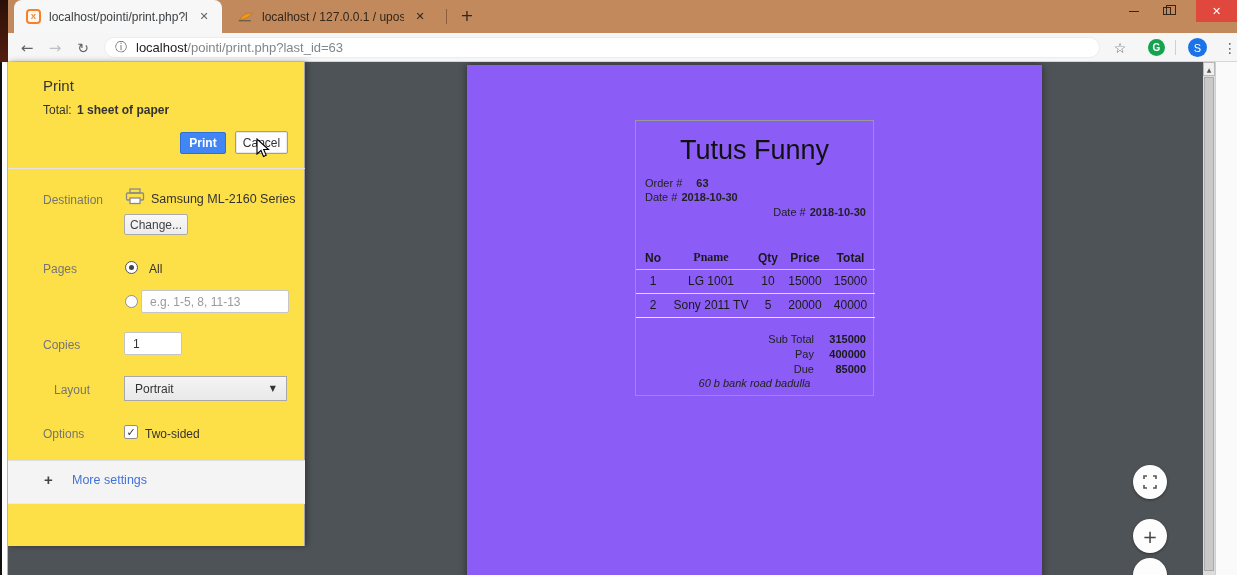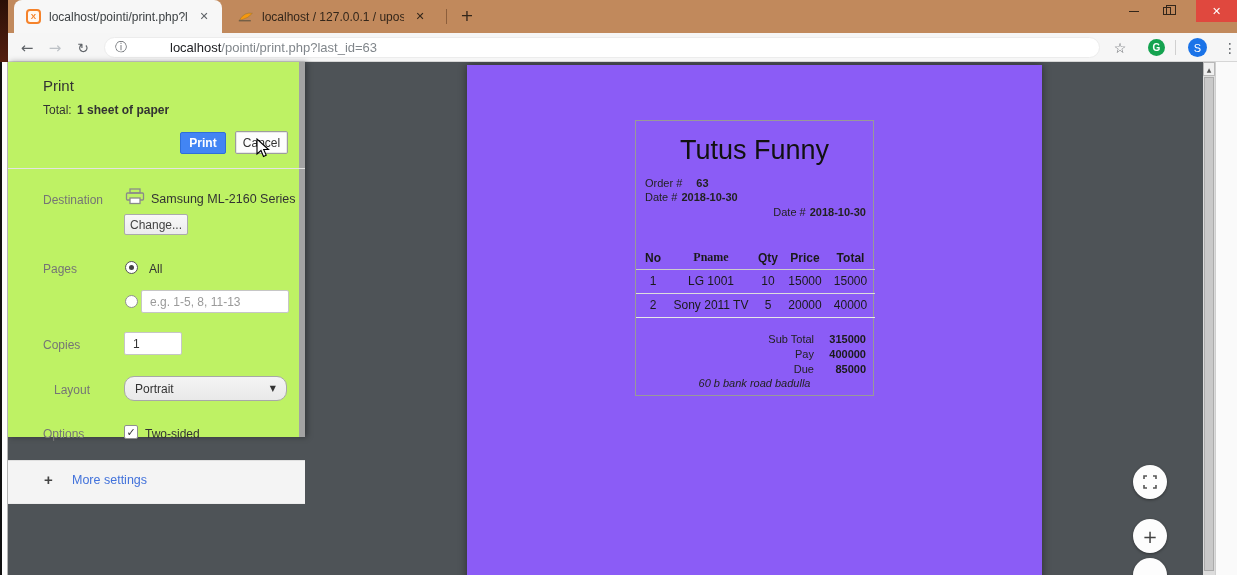--- a/index.html
+++ b/index.html
@@ -31,30 +31,30 @@
   .restore-ic::before { content:''; position:absolute; top:-3px; left:2px; width:8px; height:8px; border:1px solid #33261a; }
   #win-close { left:1196px; width:41px; background:#e0483e; color:#fff; font-size:11px; }
 
   #toolbar { position:absolute; left:8px; top:33px; width:1229px; height:29px; background:#f6f6f6; border-bottom:1px solid #d6d6d6; z-index:1; }
   .navic { position:absolute; top:0; height:29px; width:26px; display:flex; align-items:center; justify-content:center; font-size:15px; color:#5f6368; }
   #nav-back { left:6px; }
   #nav-fwd { left:34px; color:#bdc1c6; }
   #nav-reload { left:62px; font-size:14px; }
   #omnibox { position:absolute; left:96px; top:4px; width:996px; height:21px; background:#ffffff; border:1px solid #ececec; border-radius:11px; display:flex; align-items:center; padding:0 10px; font-size:13px; }
   #omni-info { color:#5f6368; font-size:12px; margin-right:9px; }
-  .url-host { color:#202124;margin-left:34px; }
+  .url-host { color:#202124; }
   .url-path { color:#80868b; }
   #bookmark-star { position:absolute; left:1100px; top:0; width:24px; height:29px; display:flex; align-items:center; justify-content:center; color:#5f6368; font-size:14px; }
   #ext-badge { position:absolute; left:1140px; top:6px; width:17px; height:17px; border-radius:50%; background:#15a350; color:#fff; font-size:10px; font-weight:bold; display:flex; align-items:center; justify-content:center; }
   #toolbar-sep { position:absolute; left:1167px; top:7px; width:1px; height:15px; background:#d0d0d0; }
   #avatar { position:absolute; left:1180px; top:5px; width:19px; height:19px; border-radius:50%; background:#1a73e8; color:#fff; font-size:11px; display:flex; align-items:center; justify-content:center; }
   #menu-dots { position:absolute; left:1210px; top:0; width:24px; height:29px; display:flex; align-items:center; justify-content:center; color:#5f6368; font-size:14px; }
 
   
-  #print-panel { position:absolute; left:8px; top:62px; width:297px; height:375px; background:#bef264; border-right:6px solid #a3a3a3; box-shadow:2px 0 6px rgba(0,0,0,.35); z-index:10; }
+  #print-panel { position:absolute; left:8px; top:62px; width:297px; height:484px; background:#fde047; border-right:1px solid #a3a3a3; box-shadow:2px 0 6px rgba(0,0,0,.35); z-index:10; }
   .pp { position:absolute; }
   #pp-title { left:35px; top:15px; font-size:15px; color:#333; }
   #pp-total { left:35px; top:41px; font-size:12px; color:#333; }
   #pp-total b { margin-left:2px; }
   .btn { display:flex; align-items:center; justify-content:center; font-size:12px; border-radius:2px; }
   #print-btn { left:172px; top:70px; width:46px; height:22px; background:#4285f4; border:1px solid #2f6fd8; color:#fff; font-weight:bold; }
   #cancel-btn { left:227px; top:69px; width:53px; height:23px; background:#fdfdfd; border:1px solid #9d9d9d; color:#333; box-shadow:inset 0 0 0 1px #e8e8e8; }
   .divider { left:0; width:297px; height:1px; background:#e3e3e3; }
   #div1 { top:106px; } #div3 { top:441px; background:#ececec; }
   .field-label { font-size:12px; color:#757575; }
@@ -67,21 +67,21 @@
   .radio.sel { border-color:#555; }
   .radio.sel::after { content:''; position:absolute; left:3px; top:3px; width:5px; height:5px; border-radius:50%; background:#444; }
   #radio-all { left:117px; top:199px; }
   #pages-all-label { left:141px; top:200px; font-size:12px; color:#333; }
   #radio-range { left:117px; top:233px; }
   #pages-range-input { left:133px; top:228px; width:148px; height:23px; border:1px solid #c6c6c6; border-radius:2px; font-size:12px; padding:0 8px; color:#333; background:#fff; font-family:"Liberation Sans",sans-serif; }
   #pages-range-input::placeholder { color:#9a9a9a; }
   #copies-label { left:35px; top:276px; }
   #copies-input { left:116px; top:270px; width:58px; height:23px; border:1px solid #c6c6c6; border-radius:2px; font-size:12px; padding:0 8px; color:#333; background:#fff; font-family:"Liberation Sans",sans-serif; }
   #layout-label { left:46px; top:321px; }
-  #layout-select { left:116px; top:314px; width:163px; height:25px; background:linear-gradient(#f4f4f4,#e9e9e9); border:1px solid #a8a8a8; border-radius:10px; display:flex; align-items:center; padding:0 10px; font-size:12px; color:#333; }
+  #layout-select { left:116px; top:314px; width:163px; height:25px; background:linear-gradient(#f4f4f4,#e9e9e9); border:1px solid #a8a8a8; border-radius:0; display:flex; align-items:center; padding:0 10px; font-size:12px; color:#333; }
   #layout-caret { margin-left:auto; font-size:8px; color:#333; }
   #options-label { left:35px; top:365px; }
   #two-sided-check { left:116px; top:363px; width:14px; height:14px; border:1px solid #8f8f8f; border-radius:2px; background:#fff; font-size:11px; font-weight:bold; color:#333; display:flex; align-items:center; justify-content:center; line-height:1; }
   #two-sided-label { left:137px; top:365px; font-size:12px; color:#333; }
   #more-band { left:0; top:398px; width:297px; height:43px; background:#f4f4f4; border-top:1px solid #e0e0e0; }
   #more-plus { left:36px; top:409px; font-size:15px; font-weight:bold; color:#444; }
   #more-link { left:64px; top:411px; font-size:12.5px; color:#4272db; }
   #sysdlg-link { left:35px; top:456px; font-size:12px; color:#4272db; }
 
   

